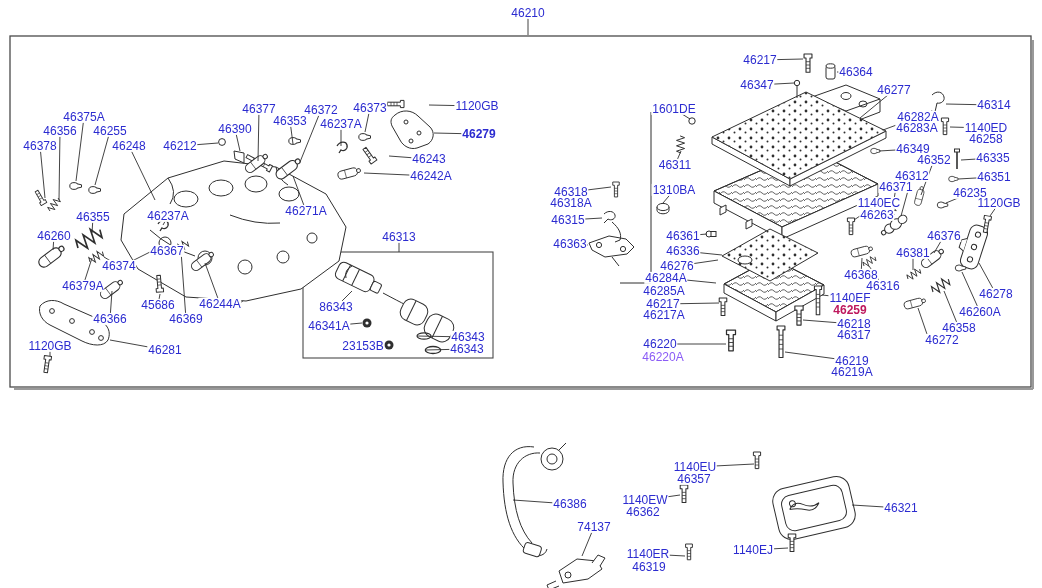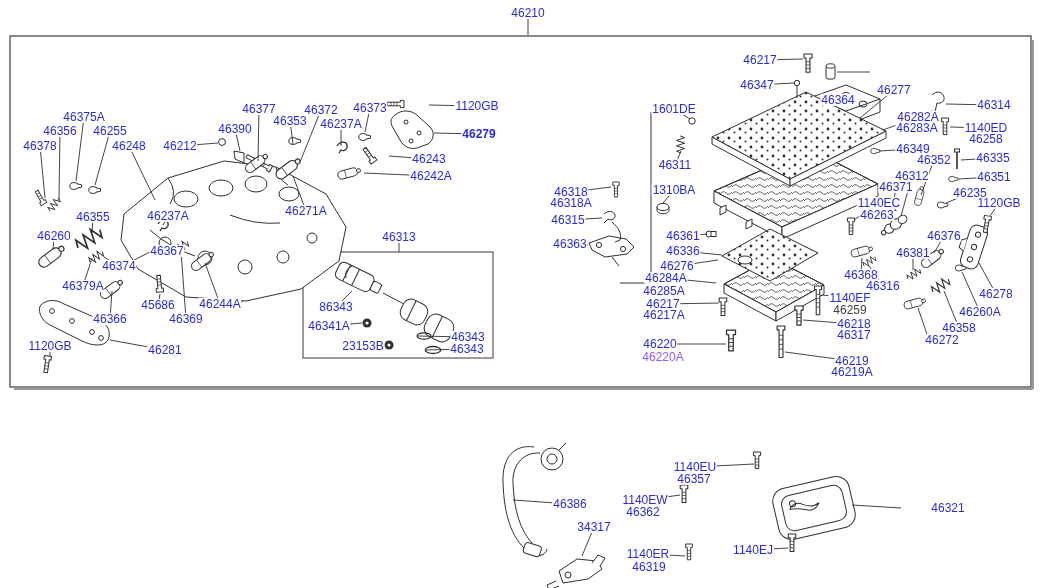--- a/index.html
+++ b/index.html
@@ -399,21 +399,21 @@
       <div class="plabel" style="left: 50px; top: 346px; color: rgb(43, 43, 208);">1120GB</div>
       <div class="plabel" style="left: 165px; top: 350px; color: rgb(43, 43, 208);">46281</div>
       <div class="plabel" style="left: 306px; top: 211px; color: rgb(43, 43, 208);">46271A</div>
       <div class="plabel" style="left: 399px; top: 237px; color: rgb(43, 43, 208);">46313</div>
       <div class="plabel" style="left: 336px; top: 307px; color: rgb(43, 43, 208);">86343</div>
       <div class="plabel" style="left: 329px; top: 326px; color: rgb(43, 43, 208);">46341A</div>
       <div class="plabel" style="left: 363px; top: 346px; color: rgb(43, 43, 208);">23153B</div>
       <div class="plabel" style="left: 468px; top: 337px; color: rgb(43, 43, 208);">46343</div>
       <div class="plabel" style="left: 467px; top: 349px; color: rgb(43, 43, 208);">46343</div>
       <div class="plabel" style="left: 760px; top: 60px; color: rgb(43, 43, 208);">46217</div>
-      <div class="plabel" style="left: 838px; top: 72px; color: rgb(43, 43, 208); margin-top: 28px;">46364</div>
+      <div class="plabel" style="left: 856px; top: 72px; color: rgb(43, 43, 208);">46364</div>
       <div class="plabel" style="left: 757px; top: 85px; color: rgb(43, 43, 208);">46347</div>
       <div class="plabel" style="left: 894px; top: 90px; color: rgb(43, 43, 208);">46277</div>
       <div class="plabel" style="left: 674px; top: 109px; color: rgb(43, 43, 208);">1601DE</div>
       <div class="plabel" style="left: 994px; top: 105px; color: rgb(43, 43, 208);">46314</div>
       <div class="plabel" style="left: 918px; top: 117px; color: rgb(43, 43, 208);">46282A</div>
       <div class="plabel" style="left: 917px; top: 128px; color: rgb(43, 43, 208);">46283A</div>
       <div class="plabel" style="left: 986px; top: 128px; color: rgb(43, 43, 208);">1140ED</div>
       <div class="plabel" style="left: 986px; top: 139px; color: rgb(43, 43, 208);">46258</div>
       <div class="plabel" style="left: 675px; top: 165px; color: rgb(43, 43, 208);">46311</div>
       <div class="plabel" style="left: 913px; top: 149px; color: rgb(43, 43, 208);">46349</div>
@@ -434,38 +434,38 @@
       <div class="plabel" style="left: 683px; top: 236px; color: rgb(43, 43, 208);">46361</div>
       <div class="plabel" style="left: 683px; top: 251px; color: rgb(43, 43, 208);">46336</div>
       <div class="plabel" style="left: 677px; top: 266px; color: rgb(43, 43, 208);">46276</div>
       <div class="plabel" style="left: 666px; top: 278px; color: rgb(43, 43, 208);">46284A</div>
       <div class="plabel" style="left: 664px; top: 291px; color: rgb(43, 43, 208);">46285A</div>
       <div class="plabel" style="left: 663px; top: 304px; color: rgb(43, 43, 208);">46217</div>
       <div class="plabel" style="left: 664px; top: 315px; color: rgb(43, 43, 208);">46217A</div>
       <div class="plabel" style="left: 660px; top: 344px; color: rgb(43, 43, 208);">46220</div>
       <div class="plabel" style="left: 663px; top: 357px; color: #8b5cf6;">46220A</div>
       <div class="plabel" style="left: 850px; top: 298px; color: rgb(43, 43, 208);">1140EF</div>
-      <div class="plabel" style="left: 850px; top: 310px; color: #404040;">46259</div>
+      <div class="plabel" style="left: 850px; top: 310px; color: #be185d; font-weight: bold;">46259</div>
       <div class="plabel" style="left: 854px; top: 324px; color: rgb(43, 43, 208);">46218</div>
       <div class="plabel" style="left: 854px; top: 335px; color: rgb(43, 43, 208);">46317</div>
       <div class="plabel" style="left: 852px; top: 361px; color: rgb(43, 43, 208);">46219</div>
       <div class="plabel" style="left: 852px; top: 372px; color: rgb(43, 43, 208);">46219A</div>
       <div class="plabel" style="left: 861px; top: 275px; color: rgb(43, 43, 208);">46368</div>
       <div class="plabel" style="left: 883px; top: 286px; color: rgb(43, 43, 208);">46316</div>
       <div class="plabel" style="left: 944px; top: 236px; color: rgb(43, 43, 208);">46376</div>
       <div class="plabel" style="left: 913px; top: 253px; color: rgb(43, 43, 208);">46381</div>
       <div class="plabel" style="left: 996px; top: 294px; color: rgb(43, 43, 208);">46278</div>
       <div class="plabel" style="left: 980px; top: 312px; color: rgb(43, 43, 208);">46260A</div>
       <div class="plabel" style="left: 959px; top: 328px; color: rgb(43, 43, 208);">46358</div>
       <div class="plabel" style="left: 929px; top: 340px; color: rgb(43, 43, 208); margin-left: 13px;">46272</div>
       <div class="plabel" style="left: 570px; top: 504px; color: rgb(43, 43, 208);">46386</div>
-      <div class="plabel" style="left: 594px; top: 527px; color: rgb(43, 43, 208);">34317</div>
+      <div class="plabel" style="left: 594px; top: 527px; color: rgb(43, 43, 208);">74137</div>
       <div class="plabel" style="left: 695px; top: 467px; color: rgb(43, 43, 208);">1140EU</div>
       <div class="plabel" style="left: 694px; top: 479px; color: rgb(43, 43, 208);">46357</div>
       <div class="plabel" style="left: 645px; top: 500px; color: rgb(43, 43, 208);">1140EW</div>
       <div class="plabel" style="left: 643px; top: 512px; color: rgb(43, 43, 208);">46362</div>
       <div class="plabel" style="left: 648px; top: 554px; color: rgb(43, 43, 208);">1140ER</div>
       <div class="plabel" style="left: 649px; top: 567px; color: rgb(43, 43, 208);">46319</div>
       <div class="plabel" style="left: 753px; top: 550px; color: rgb(43, 43, 208);">1140EJ</div>
-      <div class="plabel" style="left: 901px; top: 508px; color: rgb(43, 43, 208); margin-left: 47px;">46321</div>
+      <div class="plabel" style="left: 901px; top: 508px; color: rgb(43, 43, 208);">46321</div>
     </div>
 
 </div>
 
 </body></html>

